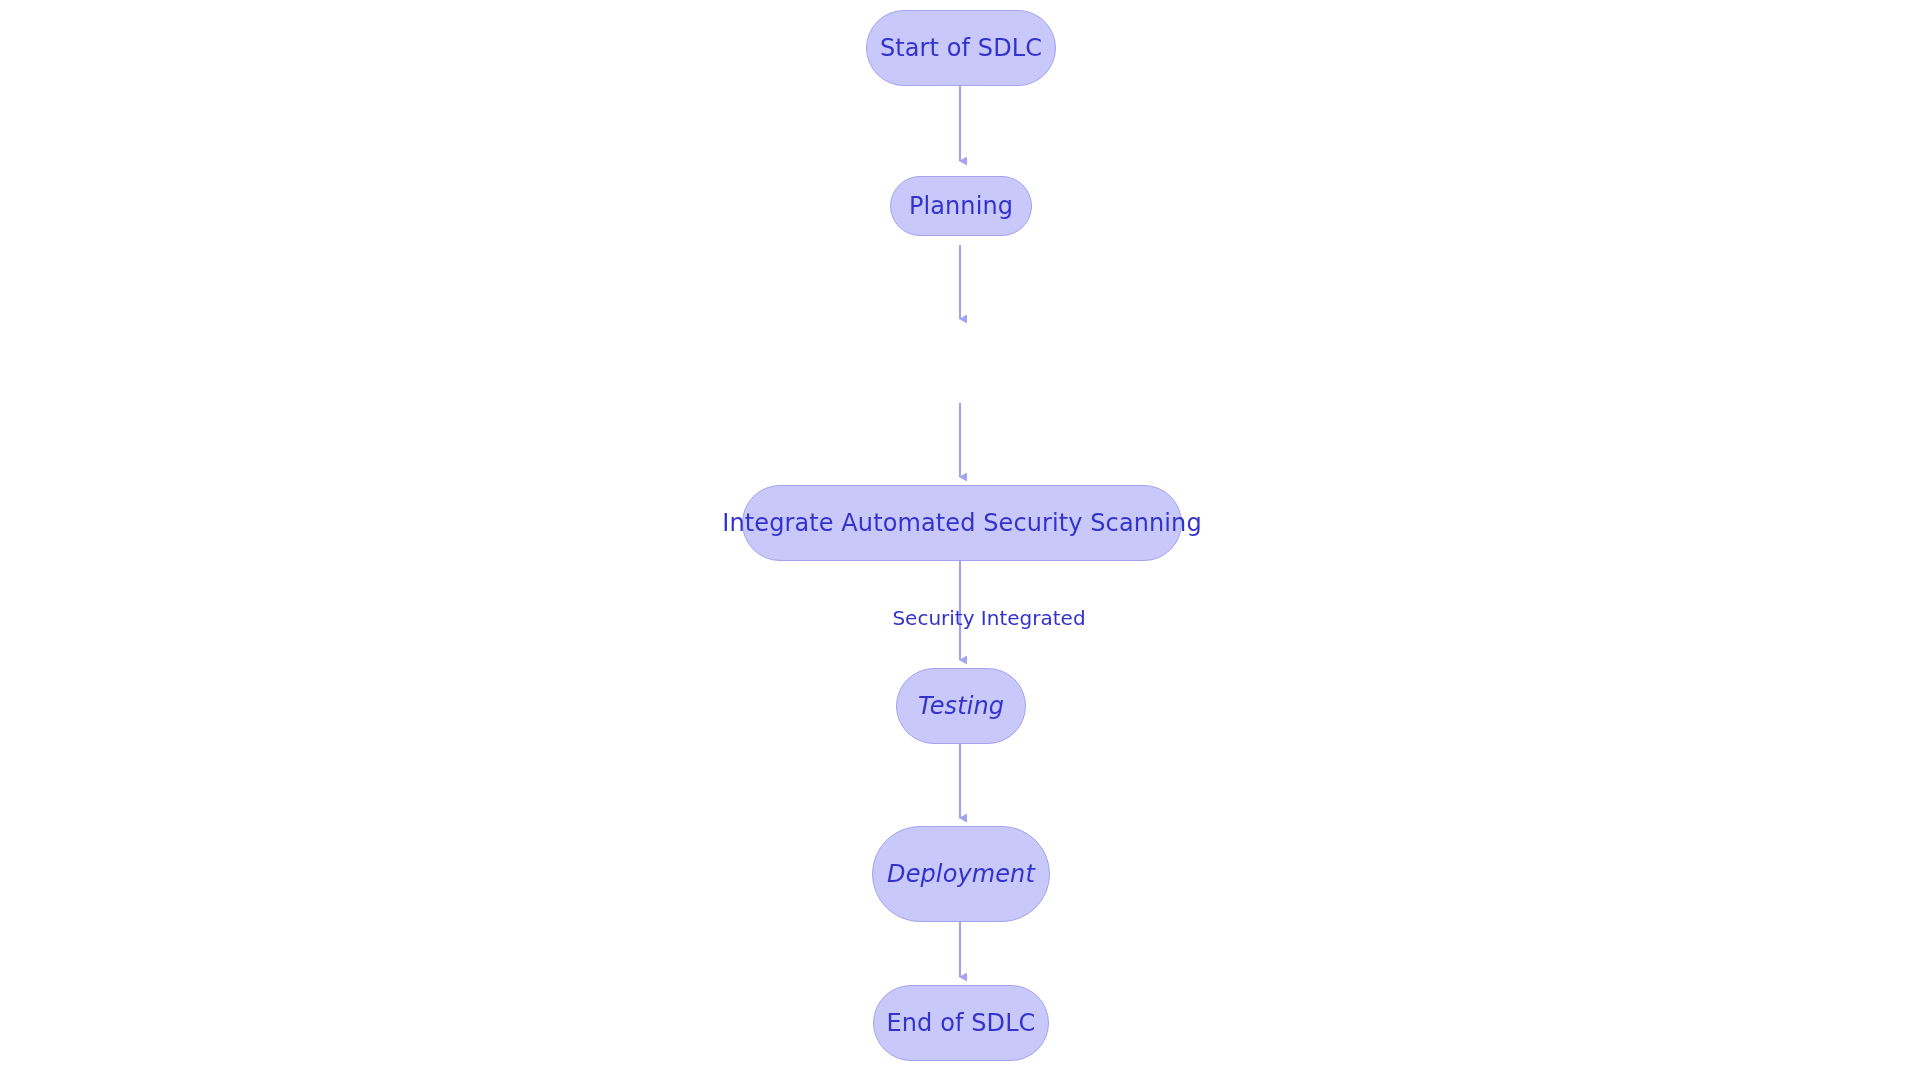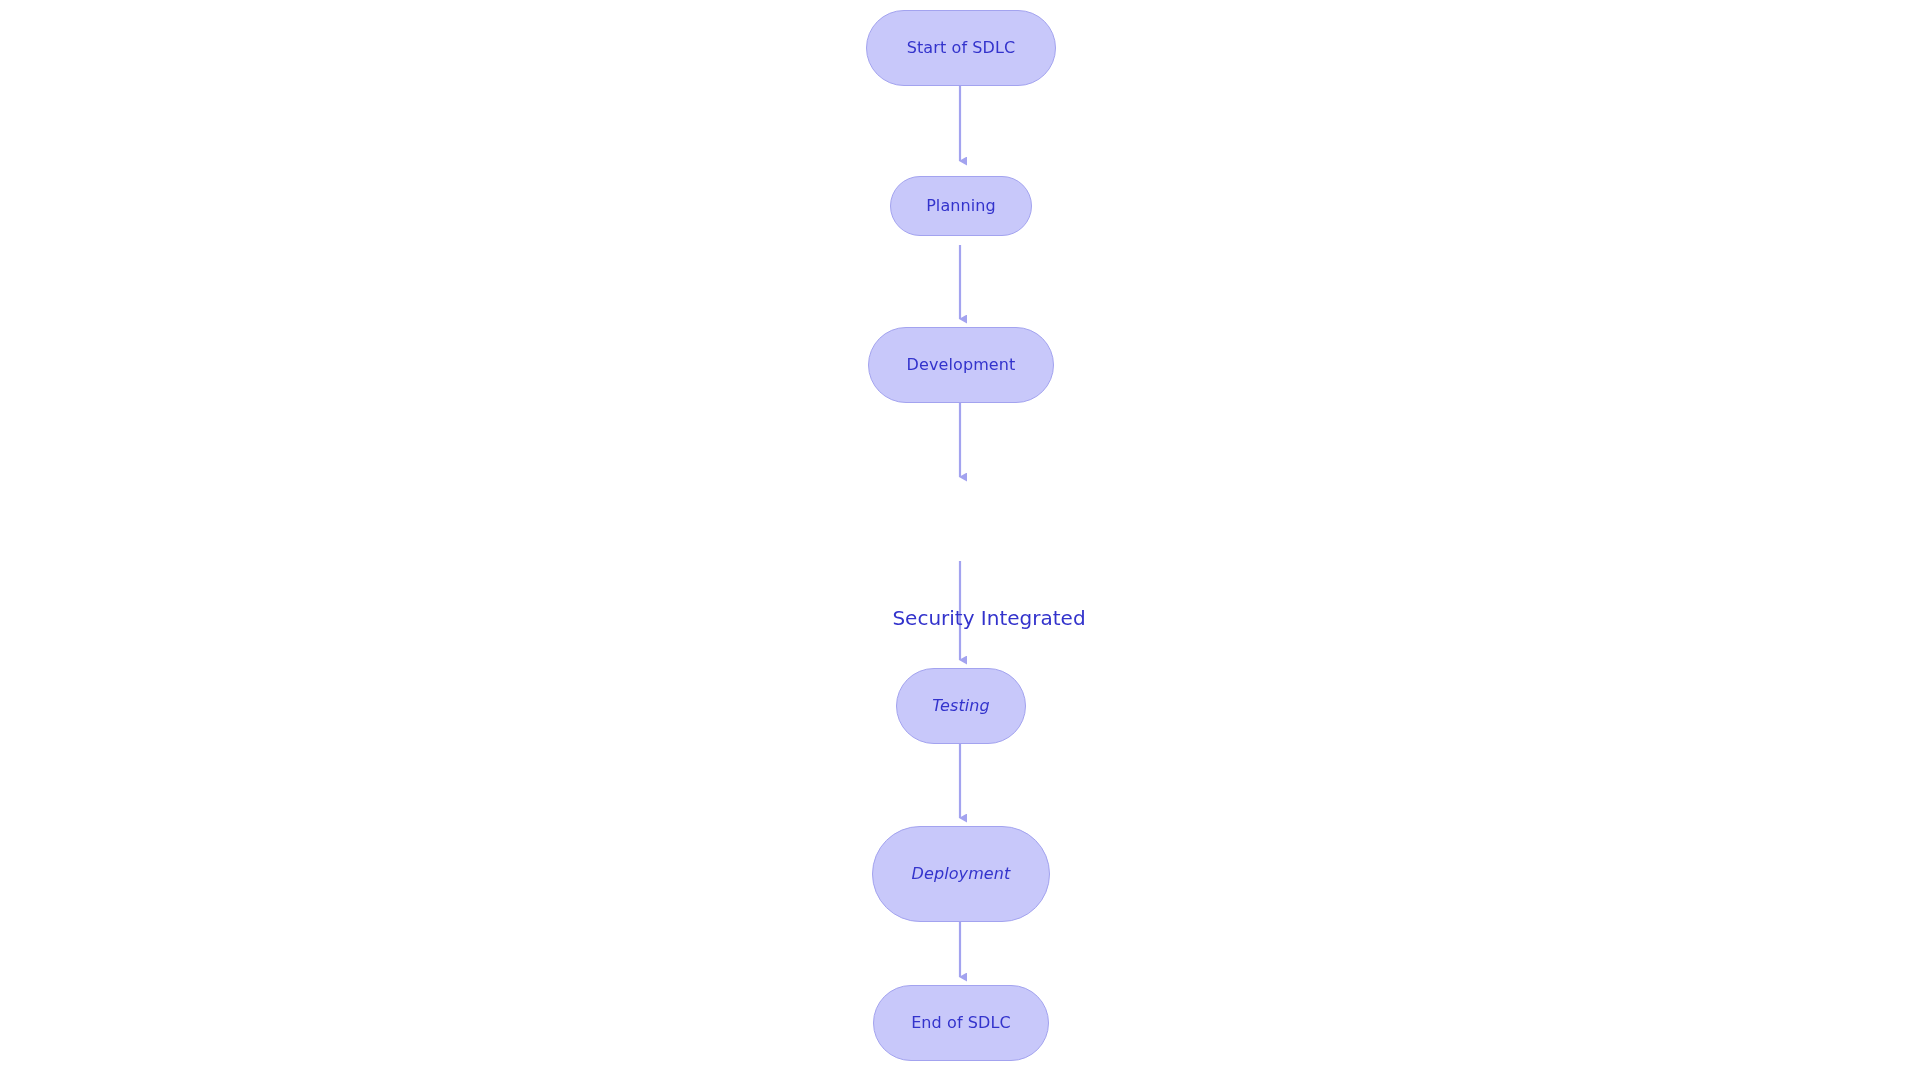--- a/index.html
+++ b/index.html
@@ -38,21 +38,21 @@
     display: flex;
     align-items: center;
     justify-content: center;
     background: #c8c8fa;
     border: 1px solid #a3a3ef;
     border-radius: 999px;
     z-index: 2;
   }
   .node-label {
     color: #3333cc;
-    font-size: 16px;
+    font-size: 24px;
     line-height: 1;
     white-space: nowrap;
     letter-spacing: 0.1px;
   }
 
   
   .edge-label {
     position: absolute;
     transform: translate(-50%, -50%);
     color: #3333cc;
@@ -88,24 +88,24 @@
   <div class="edge-label" style="left:960px; top:618px;">Security Integrated</div>
 
   <div class="node" style="left:866px; top:10px; width:190px; height:76px;">
     <span class="node-label">Start of SDLC</span>
   </div>
 
   <div class="node" style="left:890px; top:176px; width:142px; height:60px;">
     <span class="node-label">Planning</span>
   </div>
 
-  <div class="node" style="left:868px; top:327px; width:186px; height:76px;">
-    <span class="node-label">Development</span>
+
+  <div class="node" style="left:742px; top:485px; width:440px; height:76px;">
+    <span class="node-label">Integrate Automated Security Scanning</span>
   </div>
-
 
   <div class="node" style="left:896px; top:668px; width:130px; height:76px;font-style:italic;">
     <span class="node-label">Testing</span>
   </div>
 
   <div class="node" style="left:872px; top:826px; width:178px; height:96px;font-style:italic;">
     <span class="node-label">Deployment</span>
   </div>
 
   <div class="node" style="left:873px; top:985px; width:176px; height:76px;">

